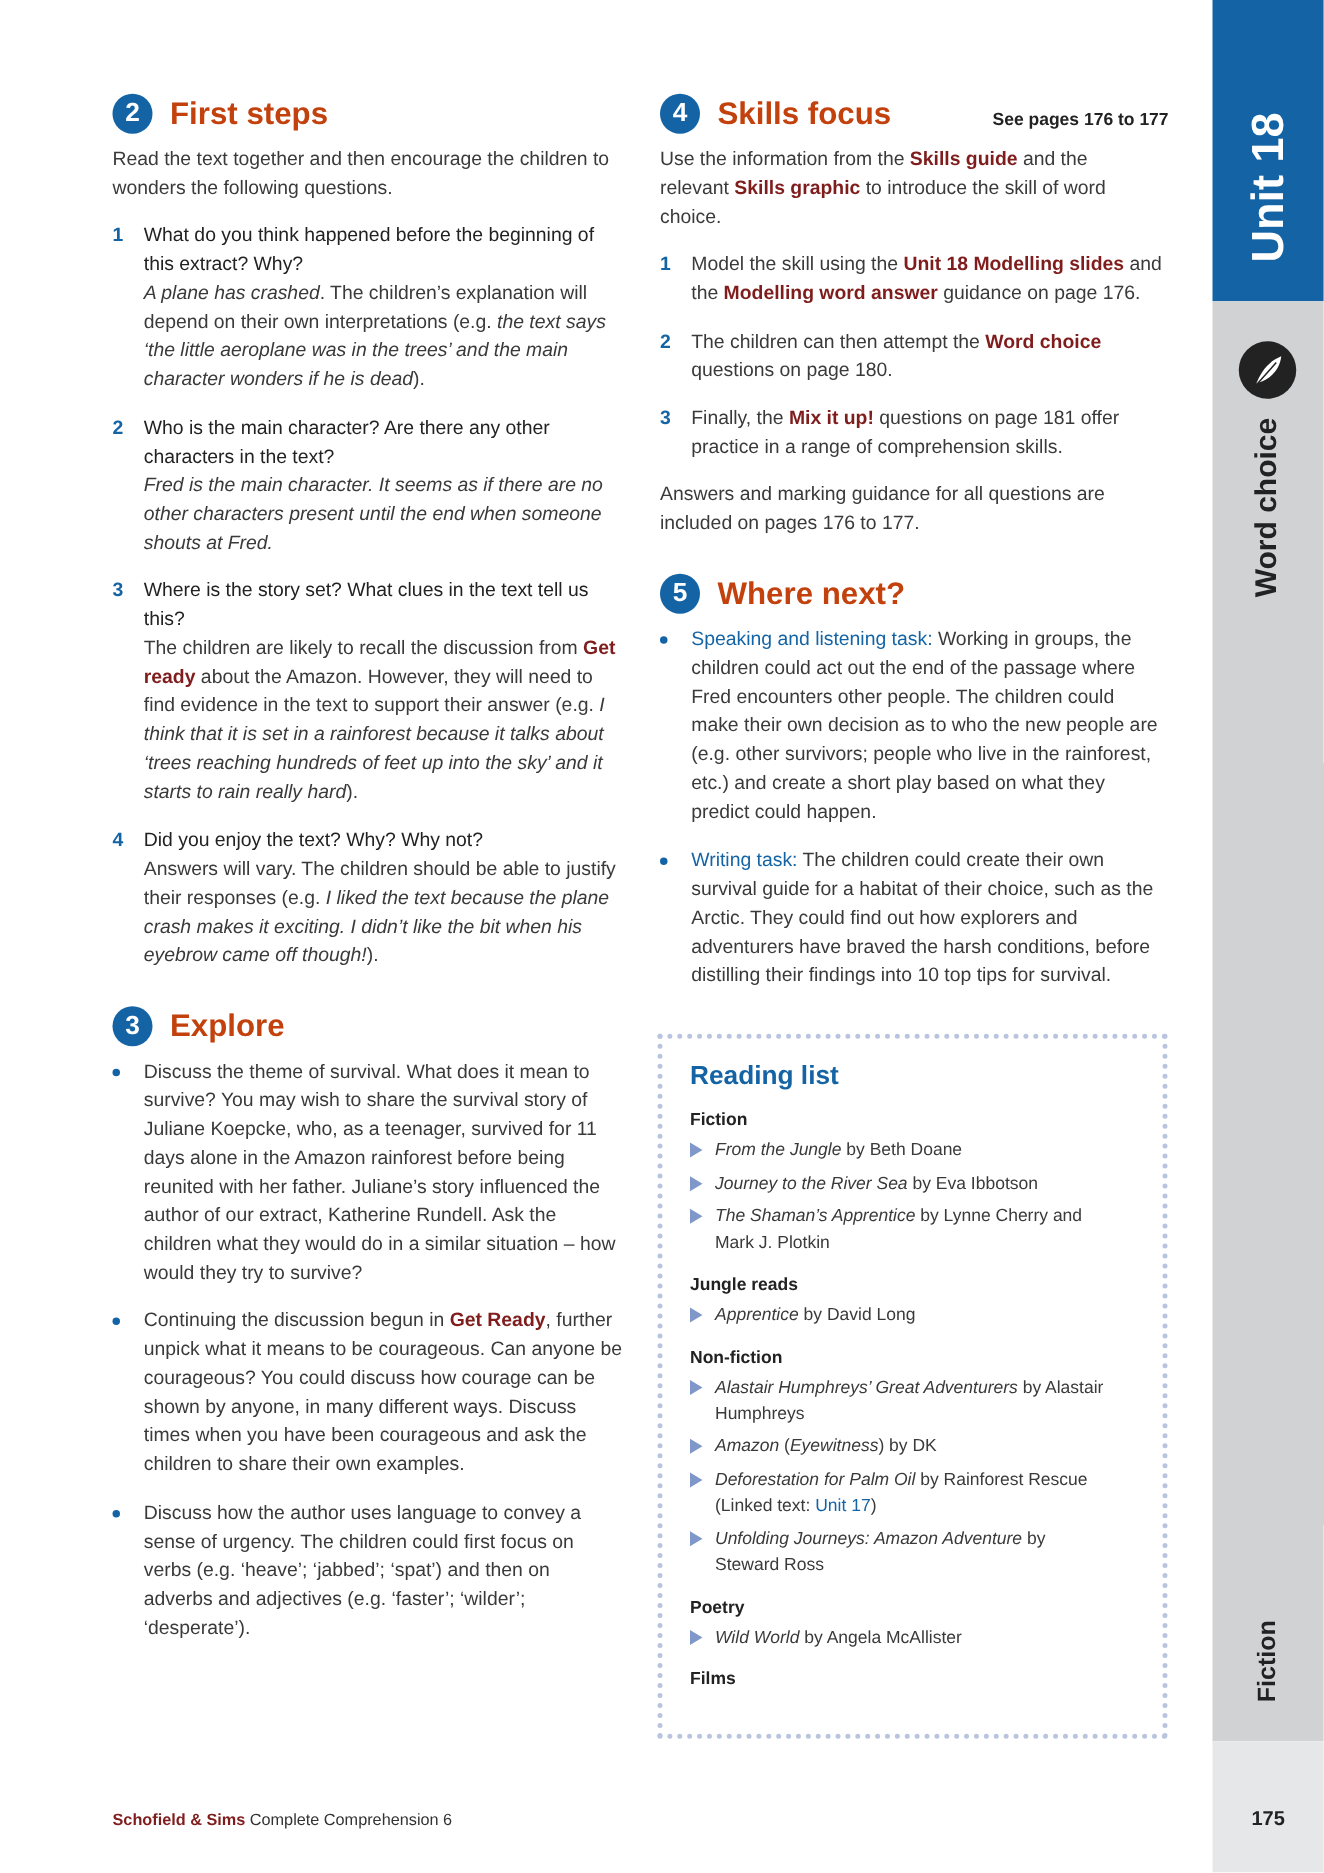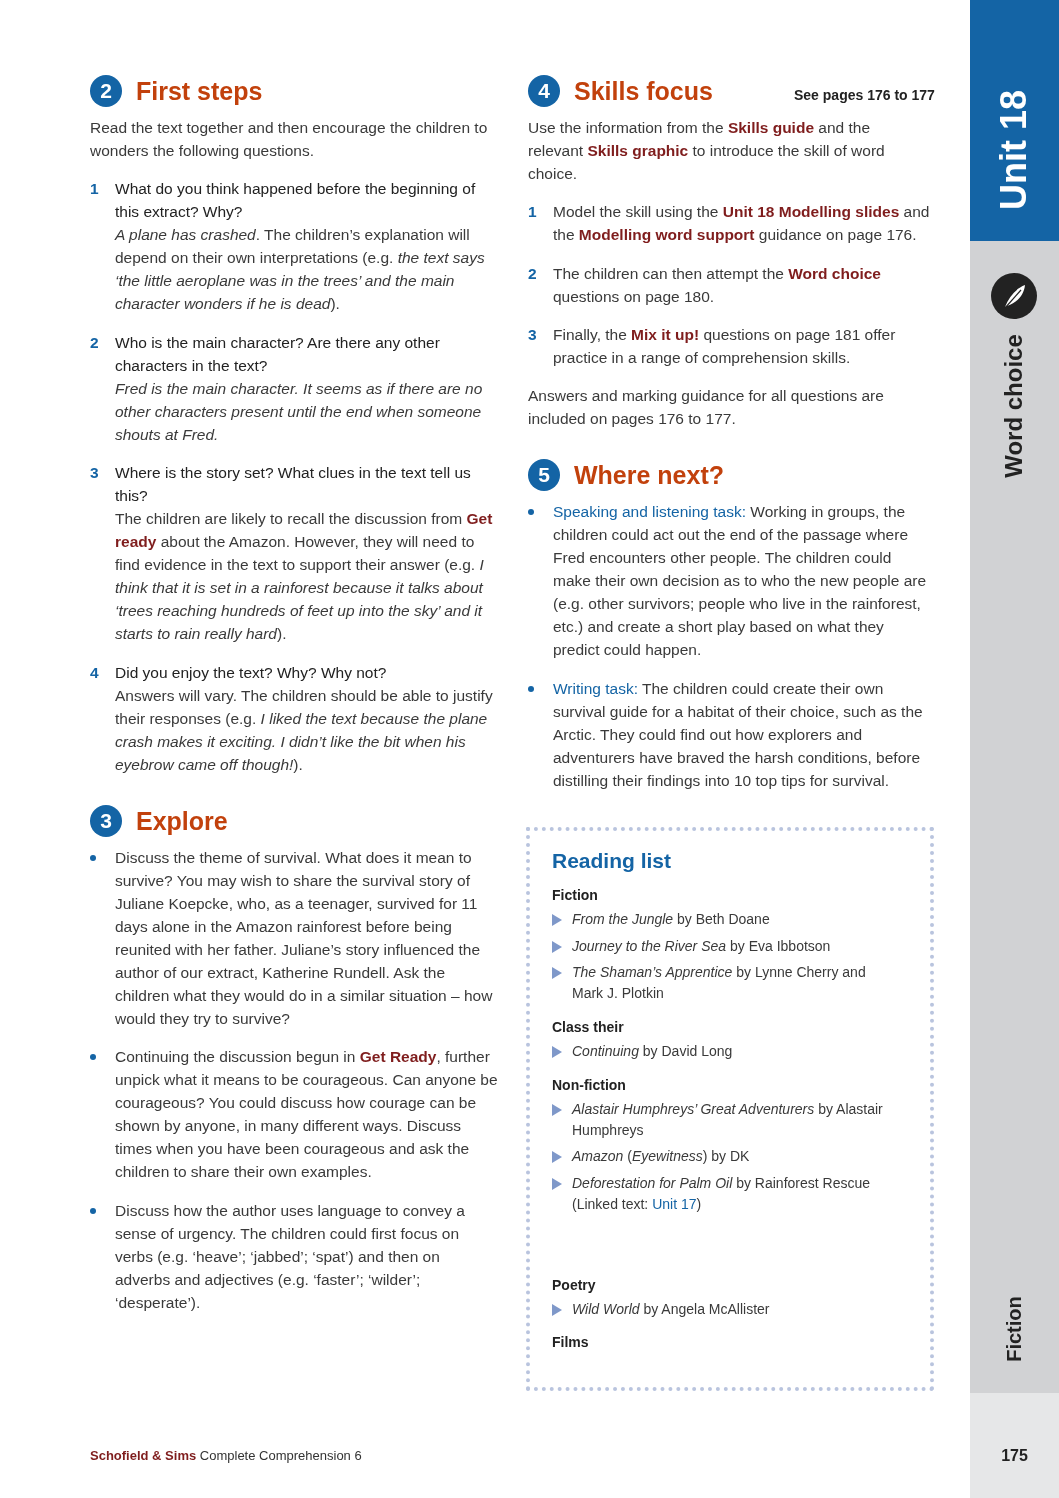--- a/index.html
+++ b/index.html
@@ -99,21 +99,21 @@
 <div class="col right">
   <div class="h" style="top:75px;left:0;">
     <div class="num">4</div>
     <div class="htitle">Skills focus</div>
   </div>
   <div class="see">See pages 176 to 177</div>
   <p class="p" style="top:116px;width:390px;"><span>Use the information from the </span><span class="b">Skills guide</span><span> and the relevant </span><span class="b">Skills graphic</span><span> to introduce the skill of word choice.</span></p>
 
   <div class="q" style="top:200px;width:410px;">
     <span class="qn">1</span>
-    <div class="qb"><span>Model the skill using the </span><span class="b">Unit 18 Modelling slides</span><span> and the </span><span class="b">Modelling word support</span><span> guidance on page 176.</span></div>
+    <div class="qb"><span>Model the skill using the </span><span class="b">Unit 18 Modelling slides</span><span> and the </span><span class="b">Modelling word answer</span><span> guidance on page 176.</span></div>
   </div>
   <div class="q" style="top:262px;width:380px;">
     <span class="qn">2</span>
     <div class="qb"><span>The children can then attempt the </span><span class="b">Word choice</span><span> questions on page 180.</span></div>
   </div>
   <div class="q" style="top:323px;width:385px;">
     <span class="qn">3</span>
     <div class="qb"><span>Finally, the </span><span class="b">Mix it up!</span><span> questions on page 181 offer practice in a range of comprehension skills.</span></div>
   </div>
   <p class="p" style="top:384px;width:380px;">Answers and marking guidance for all questions are included on pages 176 to 177.</p>
@@ -141,38 +141,42 @@
     </div>
   <div class="it" style="top:105px;">
       <span class="tri"></span>
       <div class="itx"><span class="i">Journey to the River Sea</span><span> by Eva Ibbotson</span></div>
     </div>
   <div class="it" style="top:131px;width:330px;">
       <span class="tri"></span>
       <div class="itx"><span class="i">The Shaman’s Apprentice</span><span> by Lynne Cherry and Mark J. Plotkin</span></div>
     </div>
 
-  <div class="cat" style="top:188px;">Class their</div>
+  <div class="cat" style="top:188px;">Jungle reads</div>
   <div class="it" style="top:210px;">
       <span class="tri"></span>
-      <div class="itx"><span class="i">Continuing</span><span> by David Long</span></div>
+      <div class="itx"><span class="i">Apprentice</span><span> by David Long</span></div>
     </div>
 
   <div class="cat" style="top:246px;">Non-fiction</div>
   <div class="it" style="top:268px;width:345px;">
       <span class="tri"></span>
       <div class="itx"><span class="i">Alastair Humphreys’ Great Adventurers</span><span> by Alastair Humphreys</span></div>
     </div>
   <div class="it" style="top:315px;">
       <span class="tri"></span>
       <div class="itx"><span class="i">Amazon</span><span> (</span><span class="i">Eyewitness</span><span>) by DK</span></div>
     </div>
   <div class="it" style="top:342px;width:335px;">
       <span class="tri"></span>
       <div class="itx"><span class="i">Deforestation for Palm Oil</span><span> by Rainforest Rescue (Linked text: </span><span class="bl">Unit 17</span><span>)</span></div>
+    </div>
+  <div class="it" style="top:389px;width:310px;">
+      <span class="tri"></span>
+      <div class="itx"><span class="i">Unfolding Journeys: Amazon Adventure</span><span> by Steward Ross</span></div>
     </div>
 
   <div class="cat" style="top:446px;">Poetry</div>
   <div class="it" style="top:468px;">
       <span class="tri"></span>
       <div class="itx"><span class="i">Wild World</span><span> by Angela McAllister</span></div>
     </div>
 
   <div class="cat" style="top:503px;">Films</div>
 </div>

